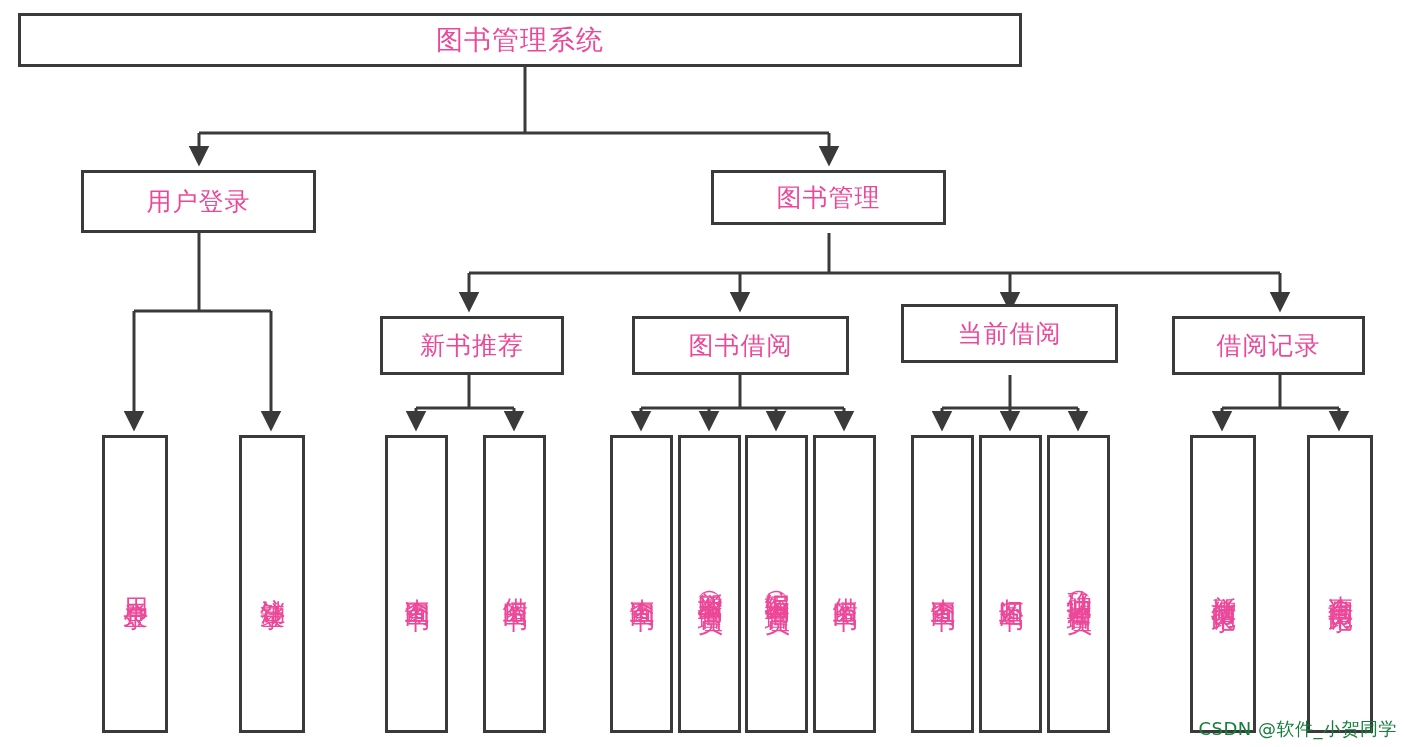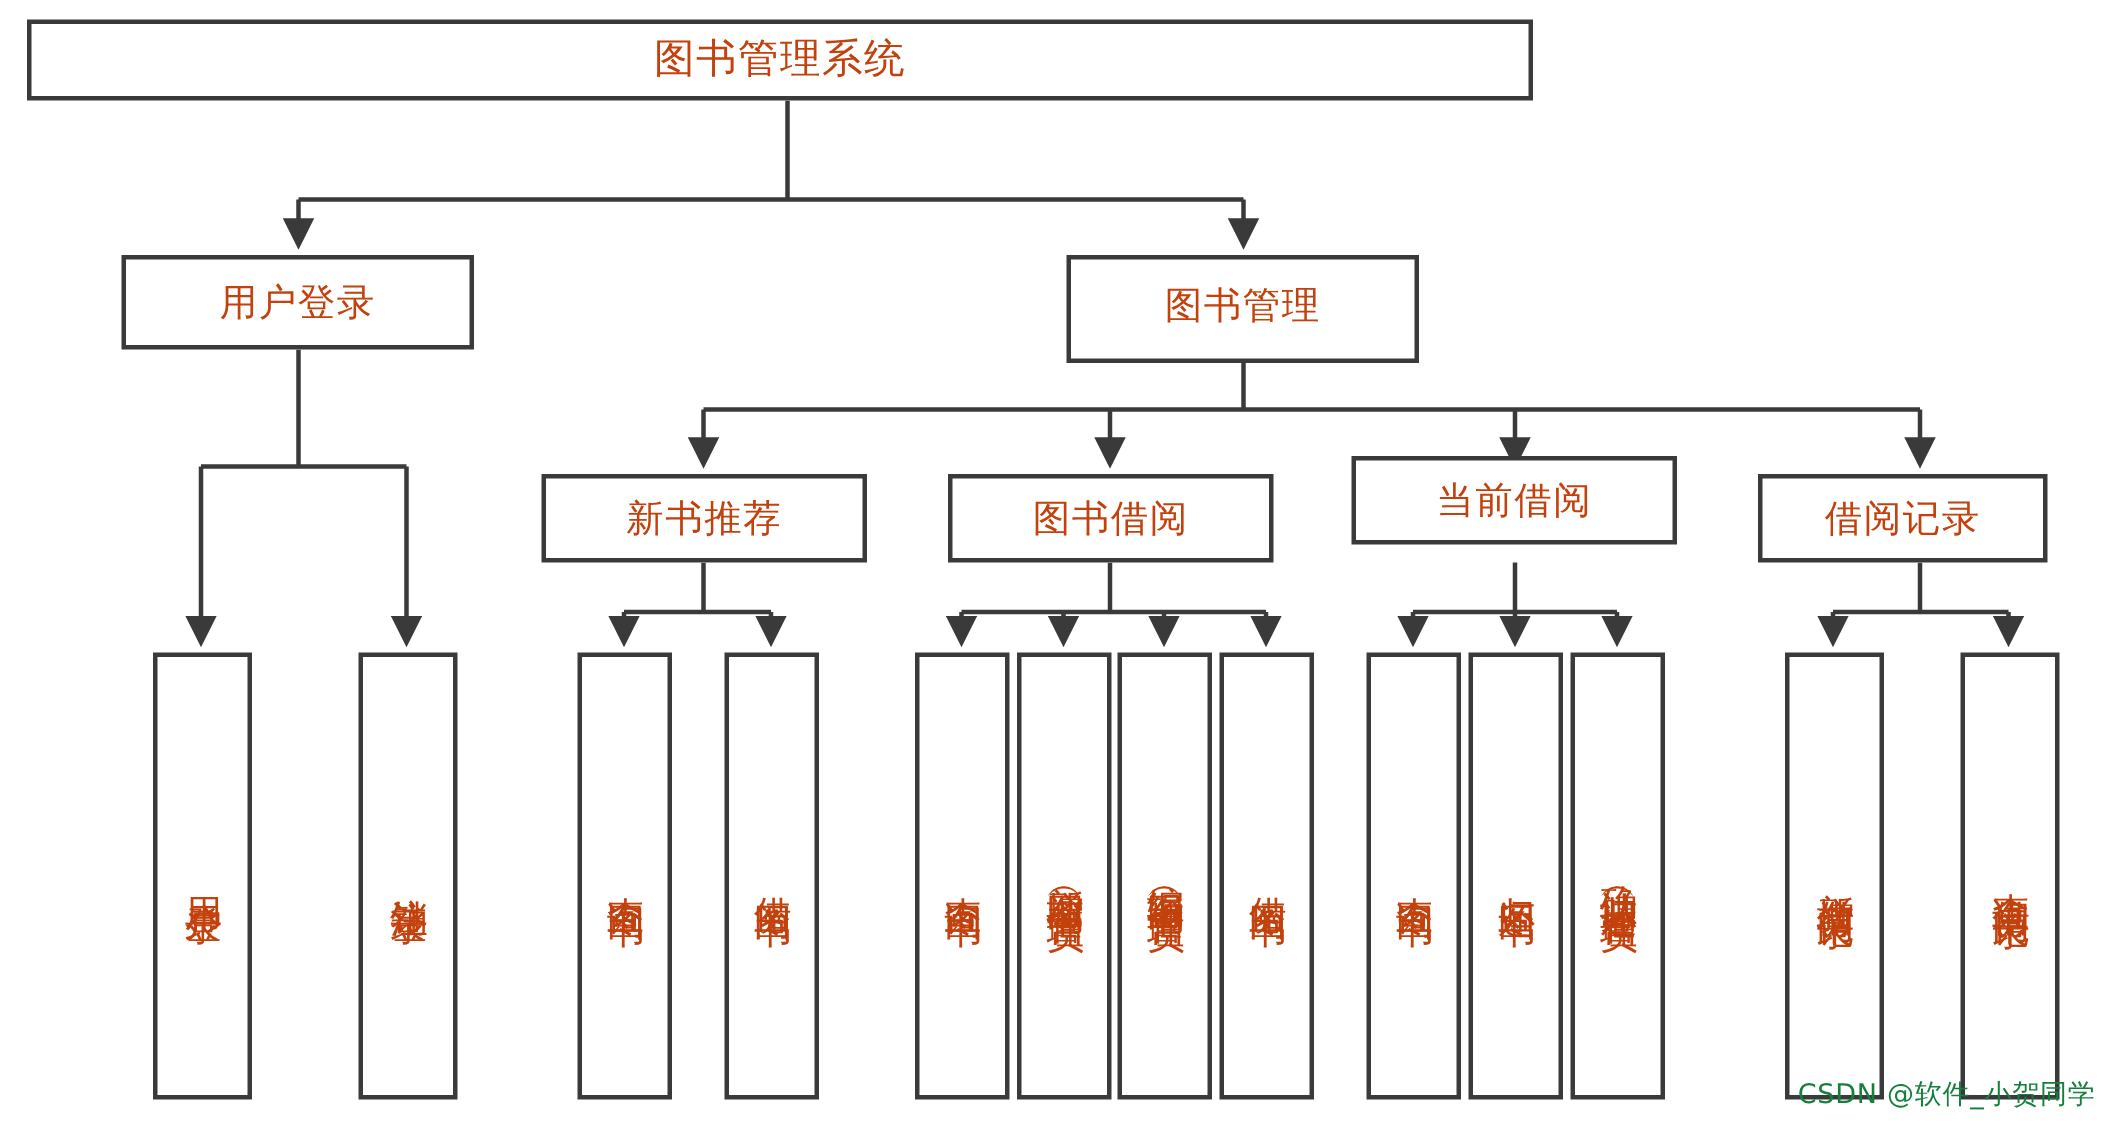--- a/index.html
+++ b/index.html
@@ -26,21 +26,21 @@
     height: 747px;
   }
   .node {
     position: absolute;
     box-sizing: border-box;
     background: #ffffff;
     border: 3px solid #3a3a3a;
     display: flex;
     align-items: center;
     justify-content: center;
-    color: #c2410c;
+    color: #ec4899;
     z-index: 2;
   }
   .node .node-label {
     display: block;
     text-align: center;
     line-height: 1.12;
     letter-spacing: 1px;
   }
   .node-root .node-label { font-size: 27px; }
   .node-l2 .node-label  { font-size: 25px; }
@@ -128,25 +128,25 @@
     </g>
   </svg>
 
   <div class="node node-root" style="left:18px; top:13px; width:1004px; height:54px;">
     <span class="node-label">图书管理系统</span>
   </div>
 
   <div class="node node-l2" style="left:81px; top:170px; width:235px; height:63px;">
     <span class="node-label">用户登录</span>
   </div>
-  <div class="node node-l2" style="left:711px; top:170px; width:235px; height:72px;font-family:Liberation Mono, monospace;">
+  <div class="node node-l2" style="left:711px; top:170px; width:235px; height:55px;">
     <span class="node-label">图书管理</span>
   </div>
 
-  <div class="node node-l3" style="left:361px; top:316px; width:217px; height:59px;">
+  <div class="node node-l3" style="left:380px; top:316px; width:184px; height:59px;">
     <span class="node-label">新书推荐</span>
   </div>
   <div class="node node-l3" style="left:632px; top:316px; width:217px; height:59px;justify-content:center;">
     <span class="node-label">图书借阅</span>
   </div>
   <div class="node node-l3" style="left:901px; top:304px; width:217px; height:59px;">
     <span class="node-label">当前借阅</span>
   </div>
   <div class="node node-l3" style="left:1172px; top:316px; width:193px; height:59px;">
     <span class="node-label">借阅记录</span>

